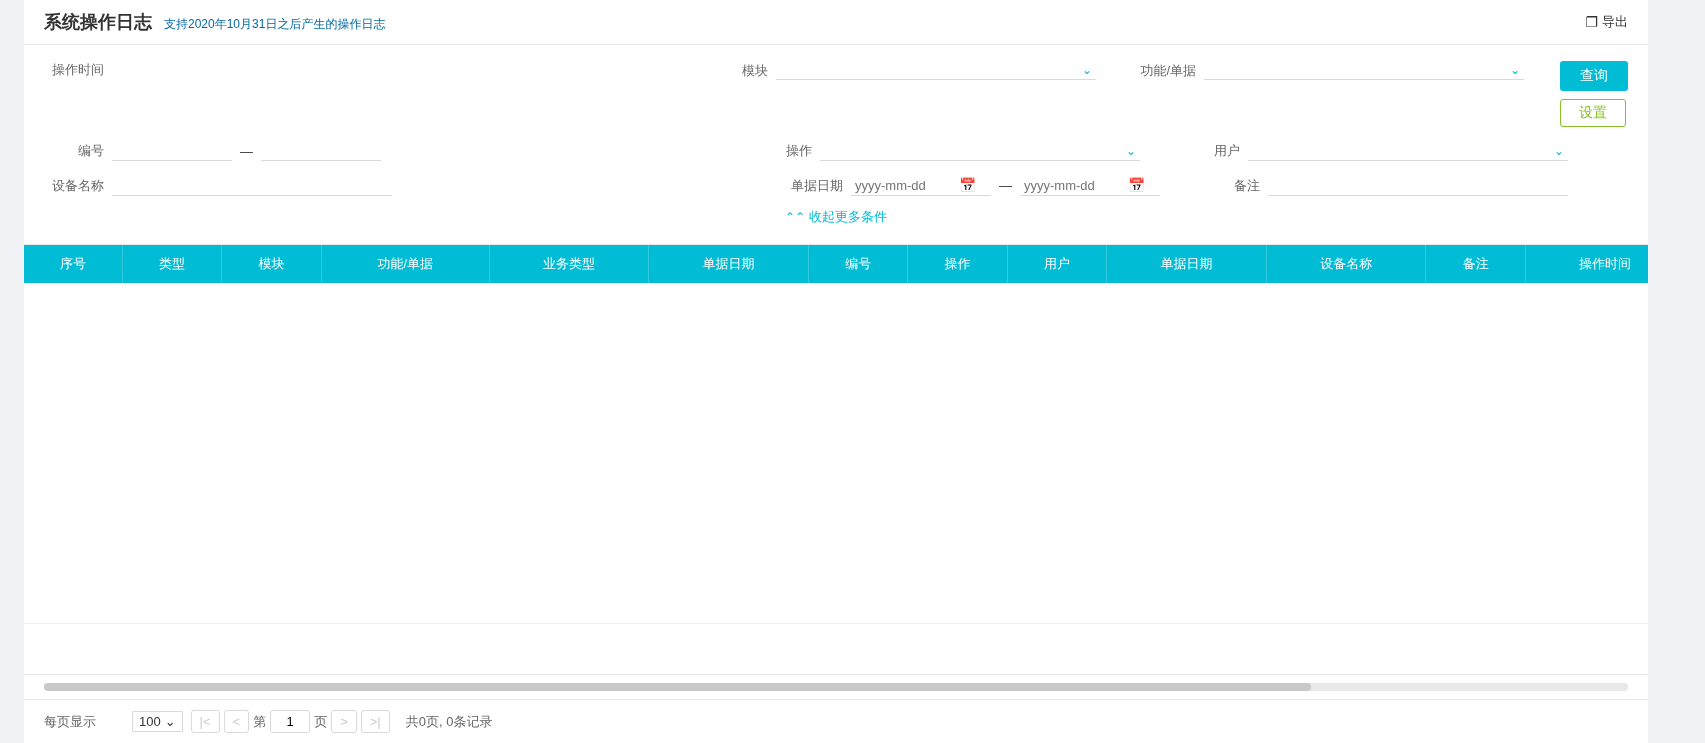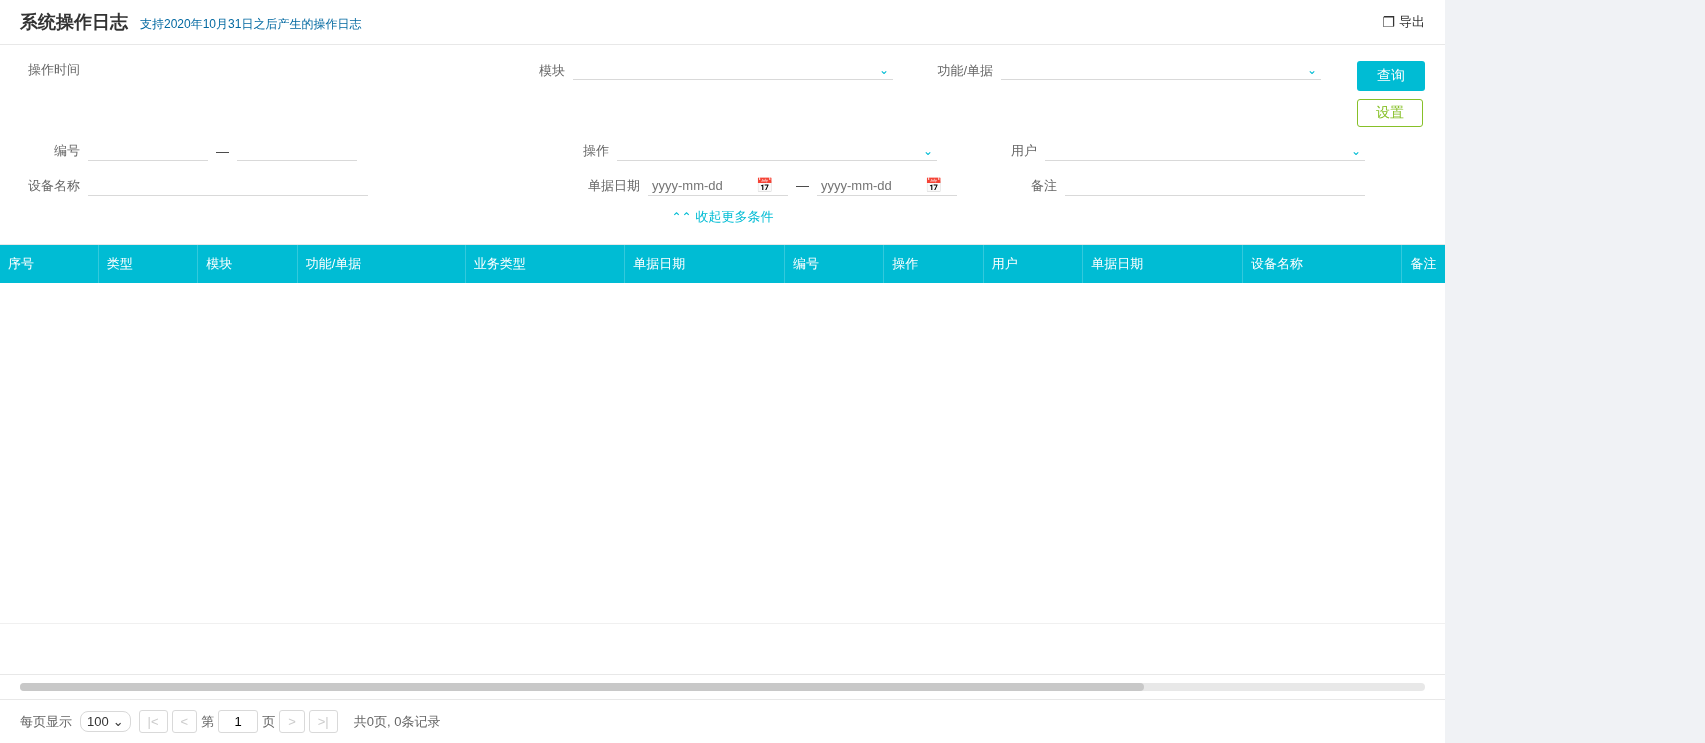--- a/index.html
+++ b/index.html
@@ -1,18 +1,18 @@
 <!DOCTYPE html>
 <html><head>
   <meta charset="utf-8">
   <style>
     * { box-sizing: border-box; margin: 0; padding: 0; }
     body { font-family: "Microsoft YaHei", "PingFang SC", Arial, sans-serif; font-size: 13px; background: #f0f2f5; color: #333; }
 
-    .page-wrapper { width: 1445px; min-height: 743px; background: #f0f2f5; display: flex; flex-direction: column; }
+    .page-wrapper { width: 1648px; min-height: 743px; background: #f0f2f5; display: flex; flex-direction: column; padding-left: 24px; }
 
     
     .page-header { background: #fff; padding: 10px 20px; display: flex; align-items: center; justify-content: space-between; border-bottom: 1px solid #e8e8e8; }
     .page-header-left { display: flex; align-items: baseline; gap: 12px; }
     .page-title { font-size: 18px; font-weight: bold; color: #333; }
     .page-subtitle { font-size: 12px; color: #0369a1; }
     .export-btn { display: flex; align-items: center; gap: 4px; color: #333; font-size: 13px; cursor: pointer; border: none; background: none; }
     .export-icon { font-size: 14px; }
 
     
@@ -40,34 +40,34 @@
     .btn-group { display: flex; flex-direction: column; align-items: flex-start; gap: 4px; margin-left: 16px; }
 
     
     .collapse-bar { display: flex; align-items: center; justify-content: center; padding: 6px 0 8px 0; cursor: pointer; color: #00bcd4; font-size: 13px; gap: 4px; }
     .collapse-icon { font-size: 12px; }
 
     
     .table-wrapper { background: #fff; flex: 1; overflow-x: auto; }
     .data-table { width: 100%; border-collapse: collapse; min-width: 1660px; }
     .data-table thead tr { background: #00bcd4; }
-    .data-table thead th { color: #fff; font-size: 13px; font-weight: normal; padding: 10px 8px; text-align: left; white-space: nowrap; border-right: 1px solid rgba(255,255,255,0.2); }
+    .data-table thead th { color: #fff; font-size: 13px; font-weight: normal; padding: 10px 8px; text-align: center; white-space: nowrap; border-right: 1px solid rgba(255,255,255,0.2); }
     .data-table thead th:last-child { border-right: none; }
     .data-table tbody tr:nth-child(even) { background: #f9f9f9; }
     .data-table tbody td { padding: 8px; text-align: center; font-size: 13px; border-bottom: 1px solid #f0f0f0; }
 
     
     .scrollbar-area { background: #fff; padding: 4px 0; border-top: 1px solid #e8e8e8; }
     .fake-scrollbar { height: 8px; background: #e8e8e8; border-radius: 4px; margin: 4px 20px; }
     .fake-scrollbar-inner { width: 80%; height: 100%; background: #c8c8c8; border-radius: 4px; }
 
     
     .pagination-bar { background: #fff; padding: 10px 20px; display: flex; align-items: center; gap: 8px; border-top: 1px solid #e8e8e8; }
     .pagination-label { color: #666; font-size: 13px; }
-    .page-size-select { border: 1px solid #d9d9d9; border-radius: 8px; padding: 2px 6px; font-size: 13px; cursor: pointer; display: flex; align-items: center; gap: 4px; }
+    .page-size-select { border: 1px solid #d9d9d9; border-radius: 1px; padding: 2px 6px; font-size: 13px; cursor: pointer; display: flex; align-items: center; gap: 4px; margin-left: 28px; }
     .pagination-nav { display: flex; align-items: center; gap: 4px; }
     .nav-btn { border: 1px solid #d9d9d9; background: #fff; padding: 3px 8px; border-radius: 3px; cursor: pointer; color: #666; font-size: 13px; }
     .nav-btn:disabled, .nav-btn.disabled { color: #ccc; cursor: default; }
     .page-input { border: 1px solid #d9d9d9; border-radius: 3px; padding: 3px 6px; font-size: 13px; width: 40px; text-align: center; outline: none; }
     .page-text { color: #666; font-size: 13px; }
     .total-text { color: #666; font-size: 13px; margin-left: 8px; }
   </style>
 </head>
 <body>
 

